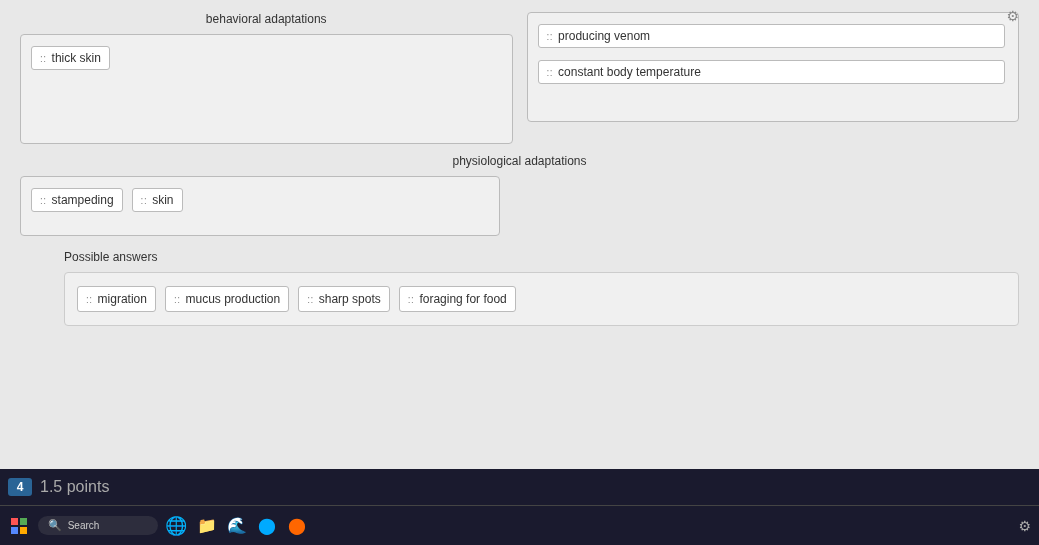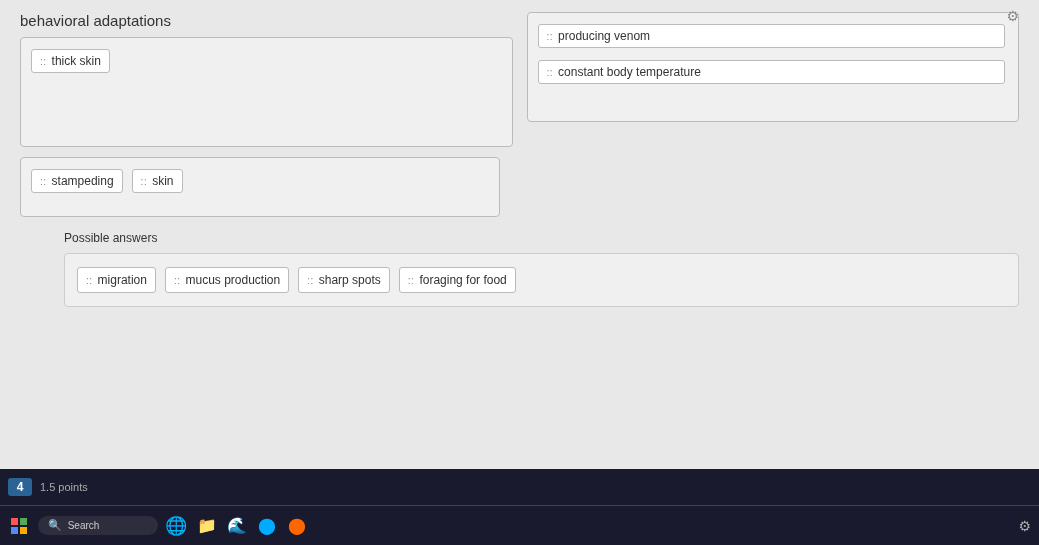--- a/index.html
+++ b/index.html
@@ -21,24 +21,25 @@
       position: relative;
     }
 
     .question-title {
       font-size: 13px;
       color: #222;
       margin-bottom: 14px;
     }
 
     .category-label {
-      font-size: 15px;
+      font-size: 12px;
       color: #333;
       margin-bottom: 8px;
       font-weight: normal;
+      text-align: center;
     }
 
     .drag-item {
       display: inline-flex;
       align-items: center;
       background: white;
       border: 1px solid #bbb;
       border-radius: 3px;
       padding: 4px 8px;
       font-size: 12px;
@@ -97,21 +98,21 @@
       font-size: 12px;
       font-weight: bold;
       padding: 2px 8px;
       border-radius: 3px;
       min-width: 24px;
       text-align: center;
     }
 
     .points-label {
       color: #aaa;
-      font-size: 11px;
+      font-size: 16px;
     }
 
     .taskbar {
       background: #1a1a2e;
       height: 40px;
       display: flex;
       align-items: center;
       padding: 0 8px;
       gap: 8px;
       border-top: 1px solid #444;
@@ -229,20 +230,21 @@
           <div class="drag-item">
             <span class="grip">::</span>
             <span>constant body temperature</span>
           </div>
         </div>
       </div>
     </div>
   </div>
 
   <div class="physiological-section">
+    <div class="category-label">physiological adaptations</div>
     <div class="category-drop-area" style="min-height:60px; max-width:480px;">
       <div style="display:flex; gap:6px; flex-wrap:wrap;">
         <div class="drag-item">
           <span class="grip">::</span>
           <span>stampeding</span>
         </div>
         <div class="drag-item">
           <span class="grip">::</span>
           <span>skin</span>
         </div>

